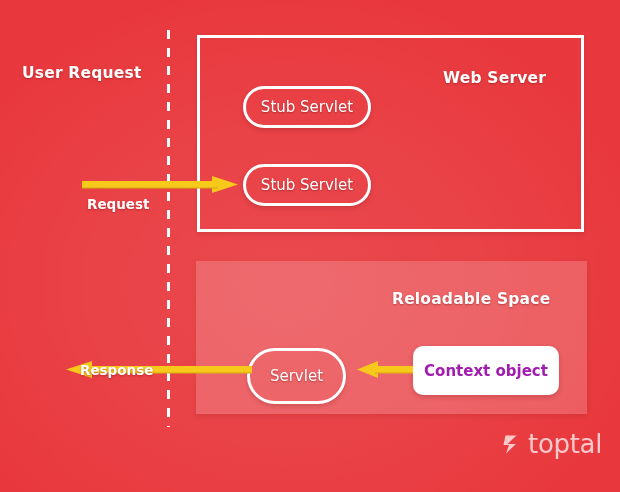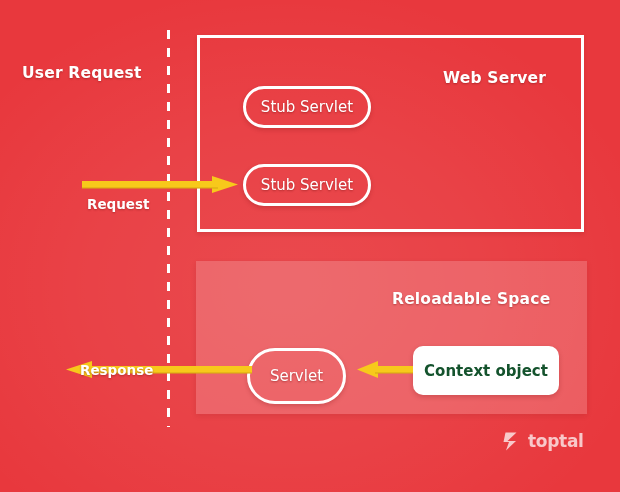--- a/index.html
+++ b/index.html
@@ -93,21 +93,21 @@
     position: absolute;
     left: 413px;
     top: 346px;
     width: 146px;
     height: 49px;
     background: #ffffff;
     border-radius: 10px;
     display: flex;
     align-items: center;
     justify-content: center;
-    color: #14532d;
+    color: #a21caf;
     font-size: 15px;
     font-weight: bold;
     white-space: nowrap;
     box-shadow: 0 2px 5px rgba(120,20,20,0.25);
   }
 
   
   .arrow-svg {
     position: absolute;
     overflow: visible;
@@ -134,22 +134,22 @@
     left: 503px;
     top: 431px;
     display: flex;
     align-items: center;
     gap: 5px;
     opacity: 0.72;
   }
   .logo-mark { display: block; }
   .logo-text {
     color: #ffffff;
-    font-size: 17px;
-    font-weight: bold;
+    font-size: 26px;
+    font-weight: normal;
     letter-spacing: -0.3px;
     line-height: 1;
     font-family: "DejaVu Sans", sans-serif;
   }
 </style>
 </head>
 <body>
 
 <div id="diagram">
 

